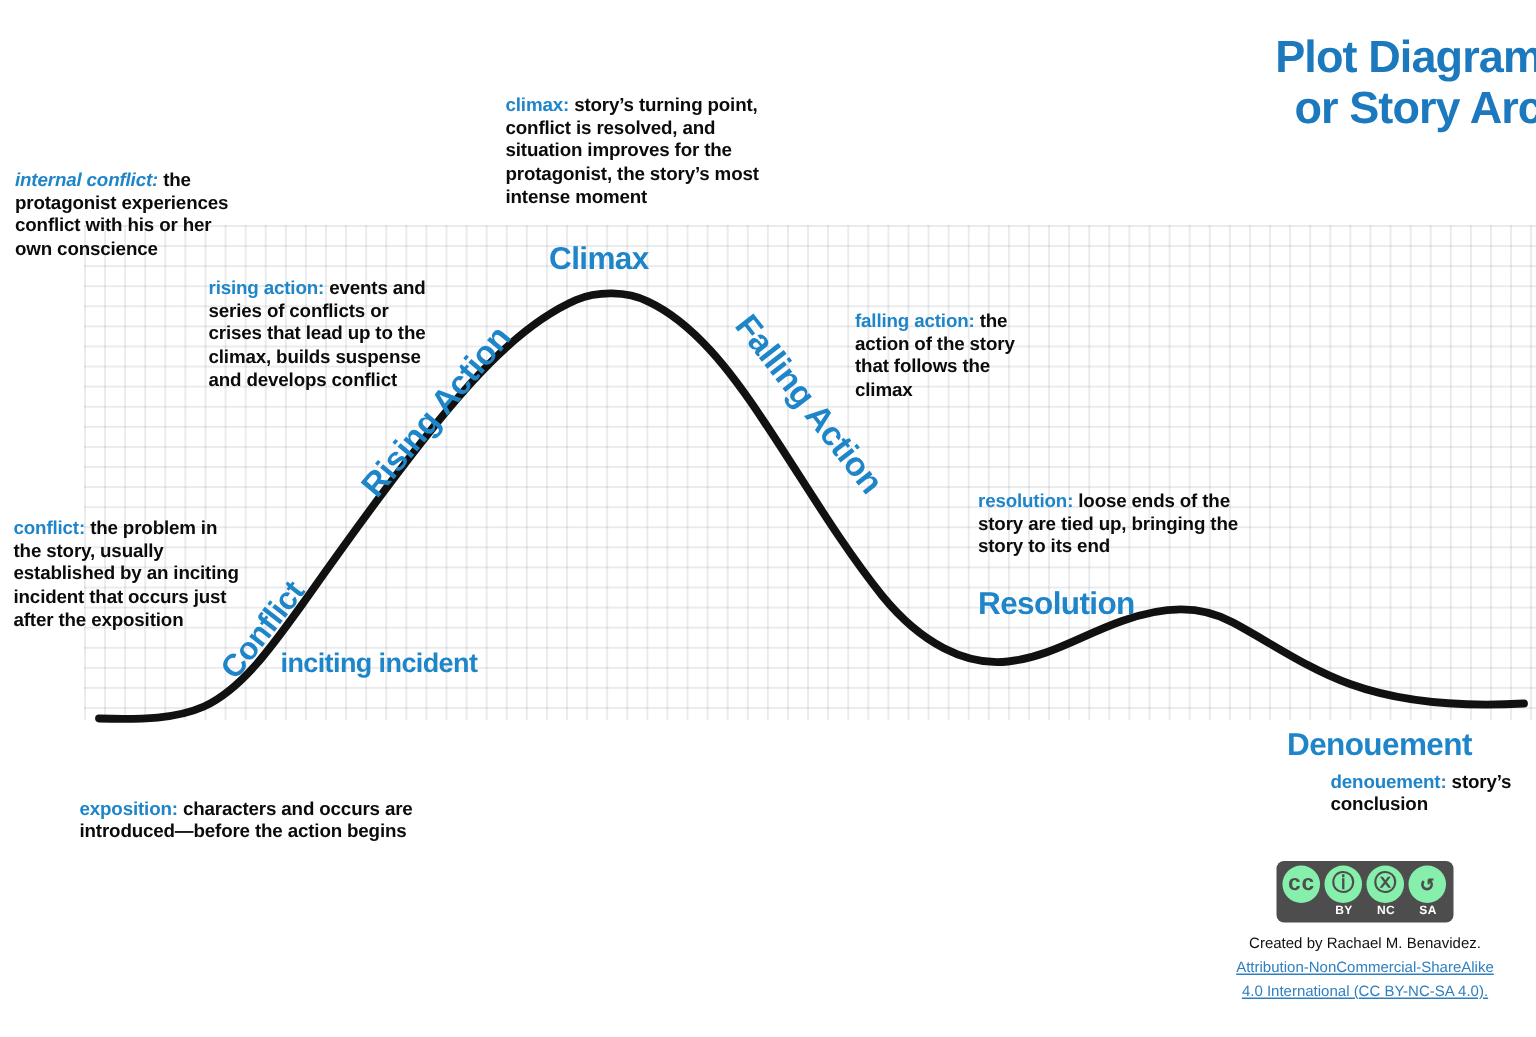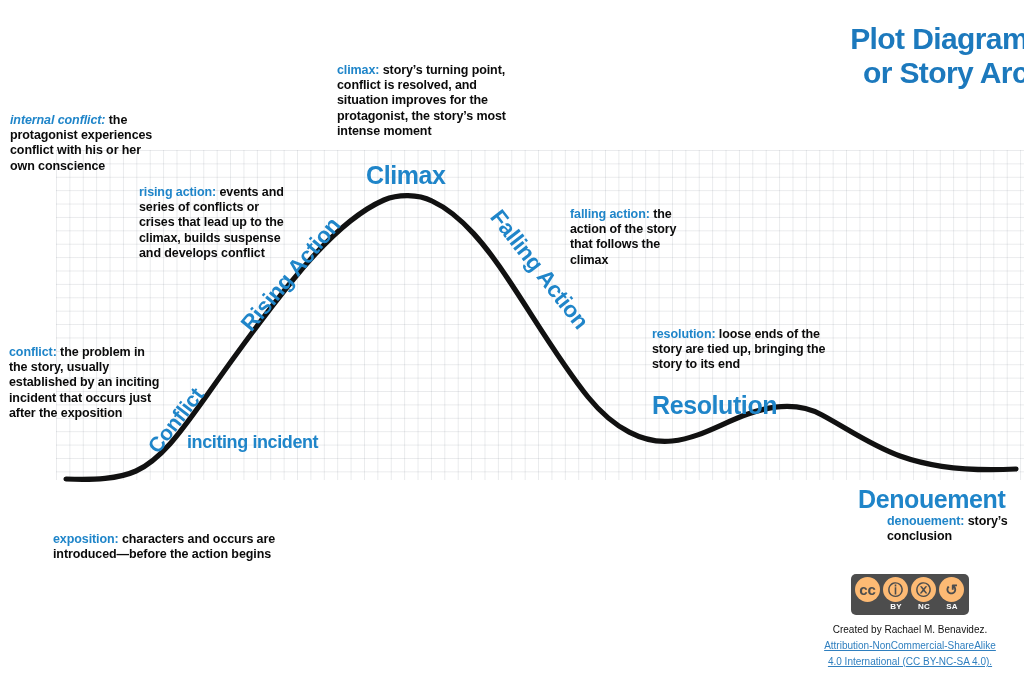--- a/index.html
+++ b/index.html
@@ -56,21 +56,21 @@
     font-style: italic;
   }
 
   .stage {
     position: absolute;
     color: #1f85c9;
     font-weight: 700;
     letter-spacing: -0.4px;
   }
   .stage.big {
-    font-size: 25px;
+    font-size: 21px;
   }
   .stage.mid {
     font-size: 17px;
   }
 
   .rot {
     position: absolute;
     color: #1f85c9;
     font-weight: 700;
     font-size: 22.5px;
@@ -117,27 +117,27 @@
     box-sizing: border-box;
   }
   .cc-ico {
     width: 26px;
     text-align: center;
   }
   .cc-circle {
     width: 25px;
     height: 25px;
     border-radius: 50%;
-    background: #fdba74;
+    background: #86efac;
     color: #4d4d4d;
     font-weight: 700;
     font-size: 15px;
     line-height: 25px;
     text-align: center;
-    font-family: Liberation Sans, sans-serif;
+    font-family: Liberation Mono, monospace;
   }
   .cc-lbl {
     color: #ffffff;
     font-size: 8px;
     font-weight: 700;
     line-height: 10px;
     letter-spacing: 0.3px;
   }
   #cc-credit {
     margin-top: 7px;

